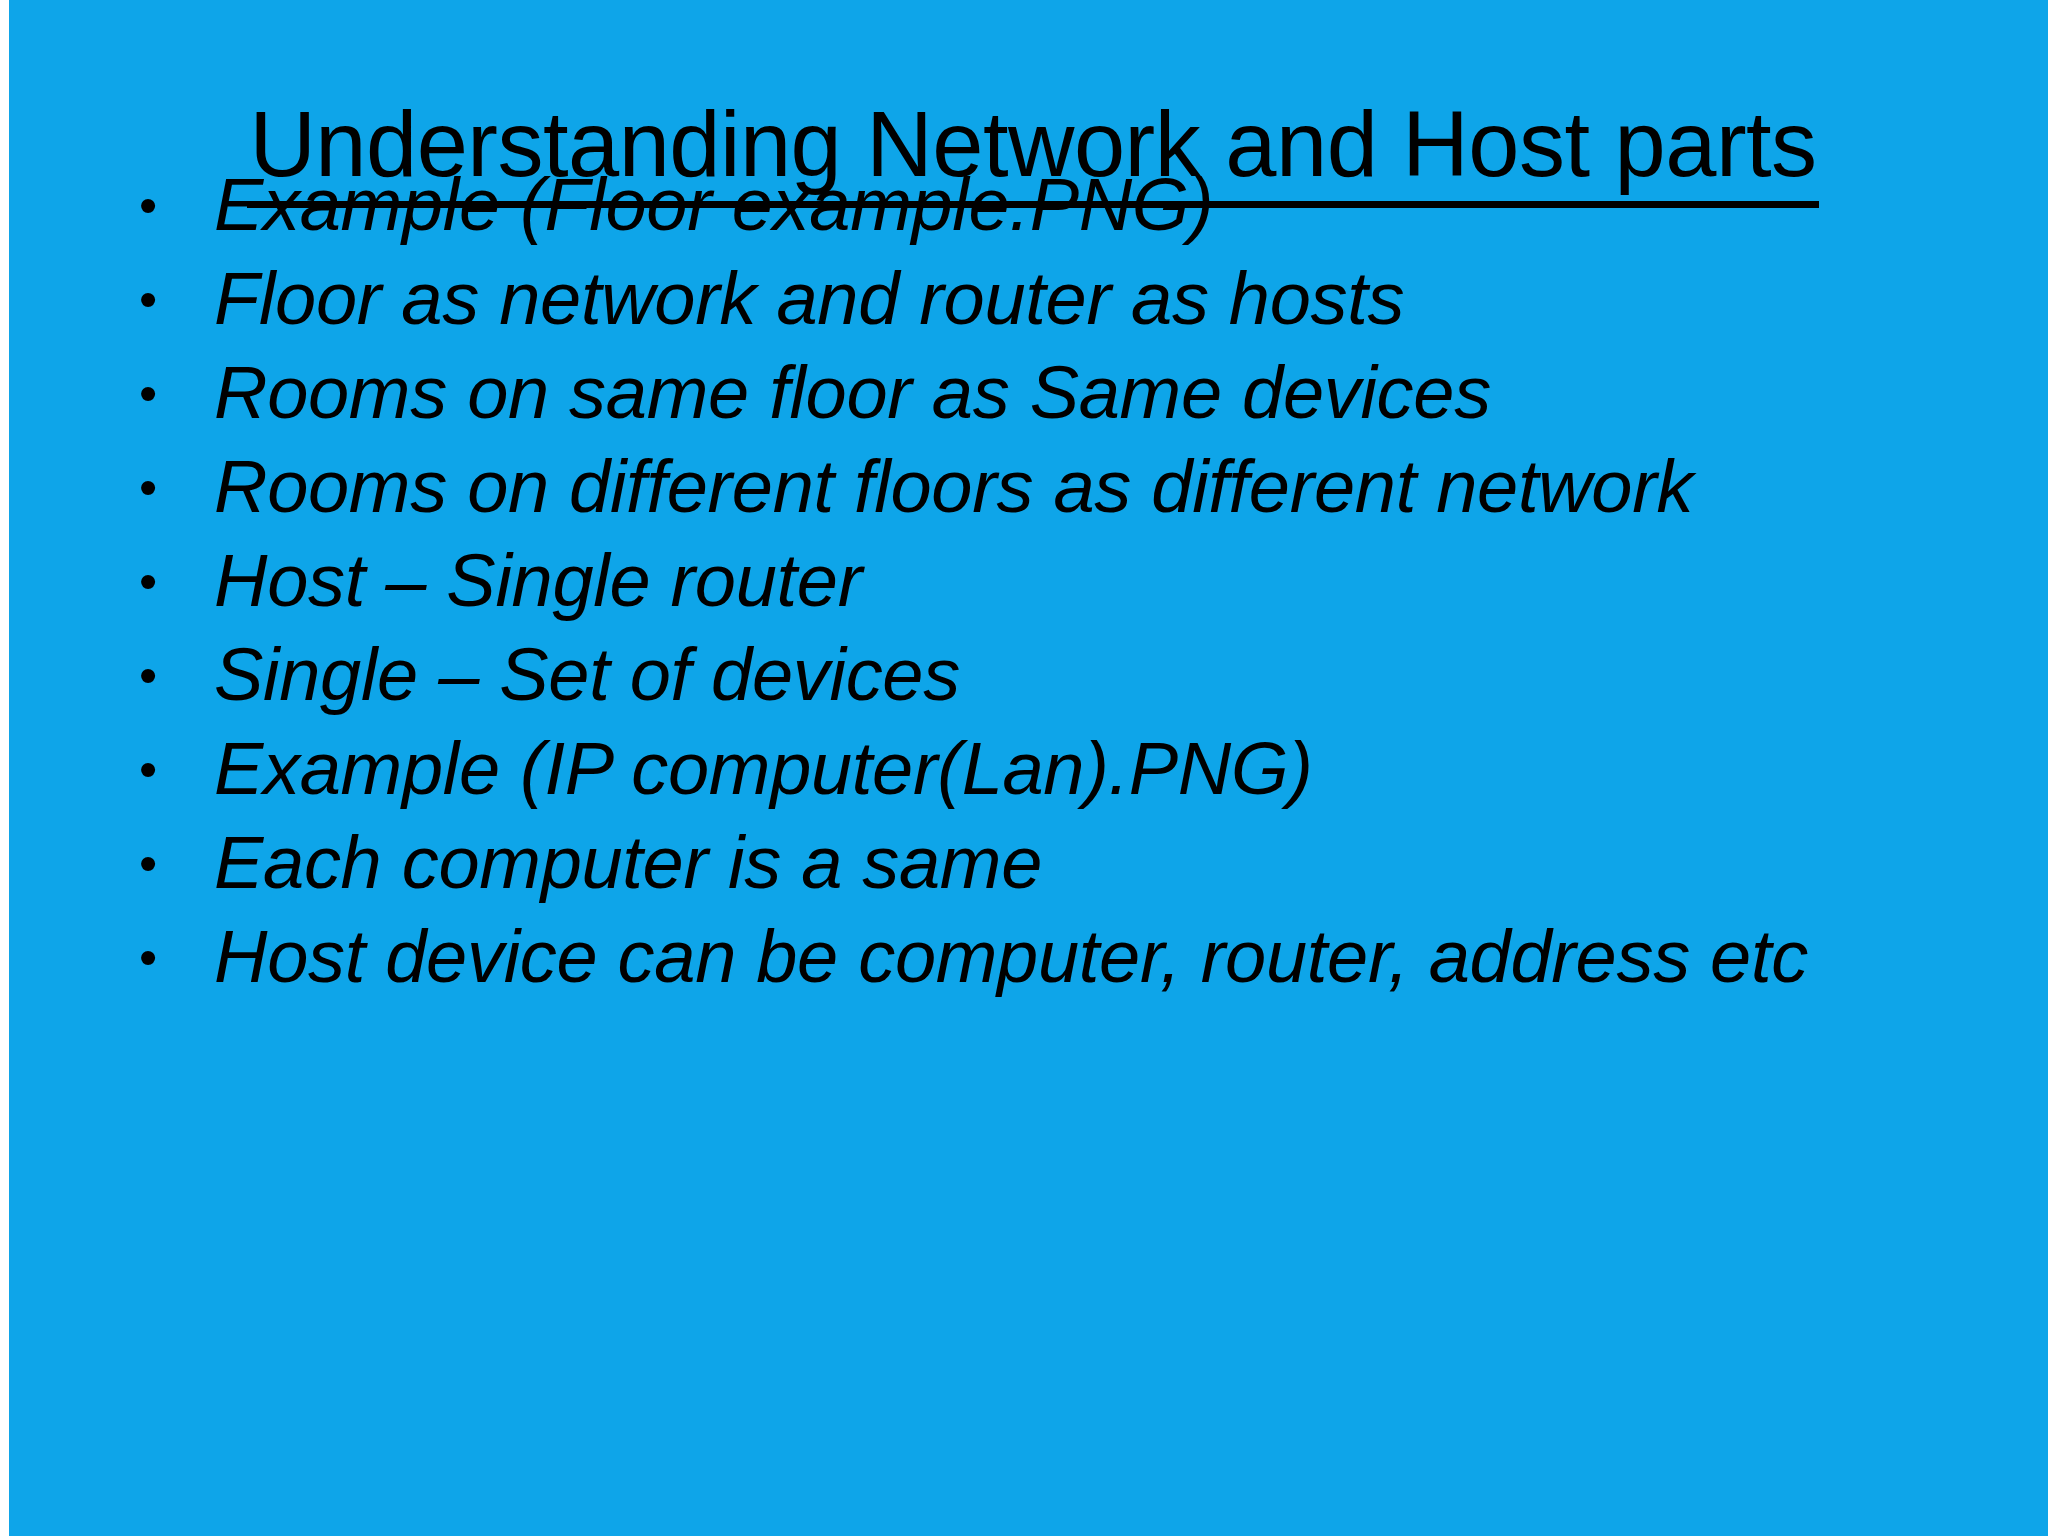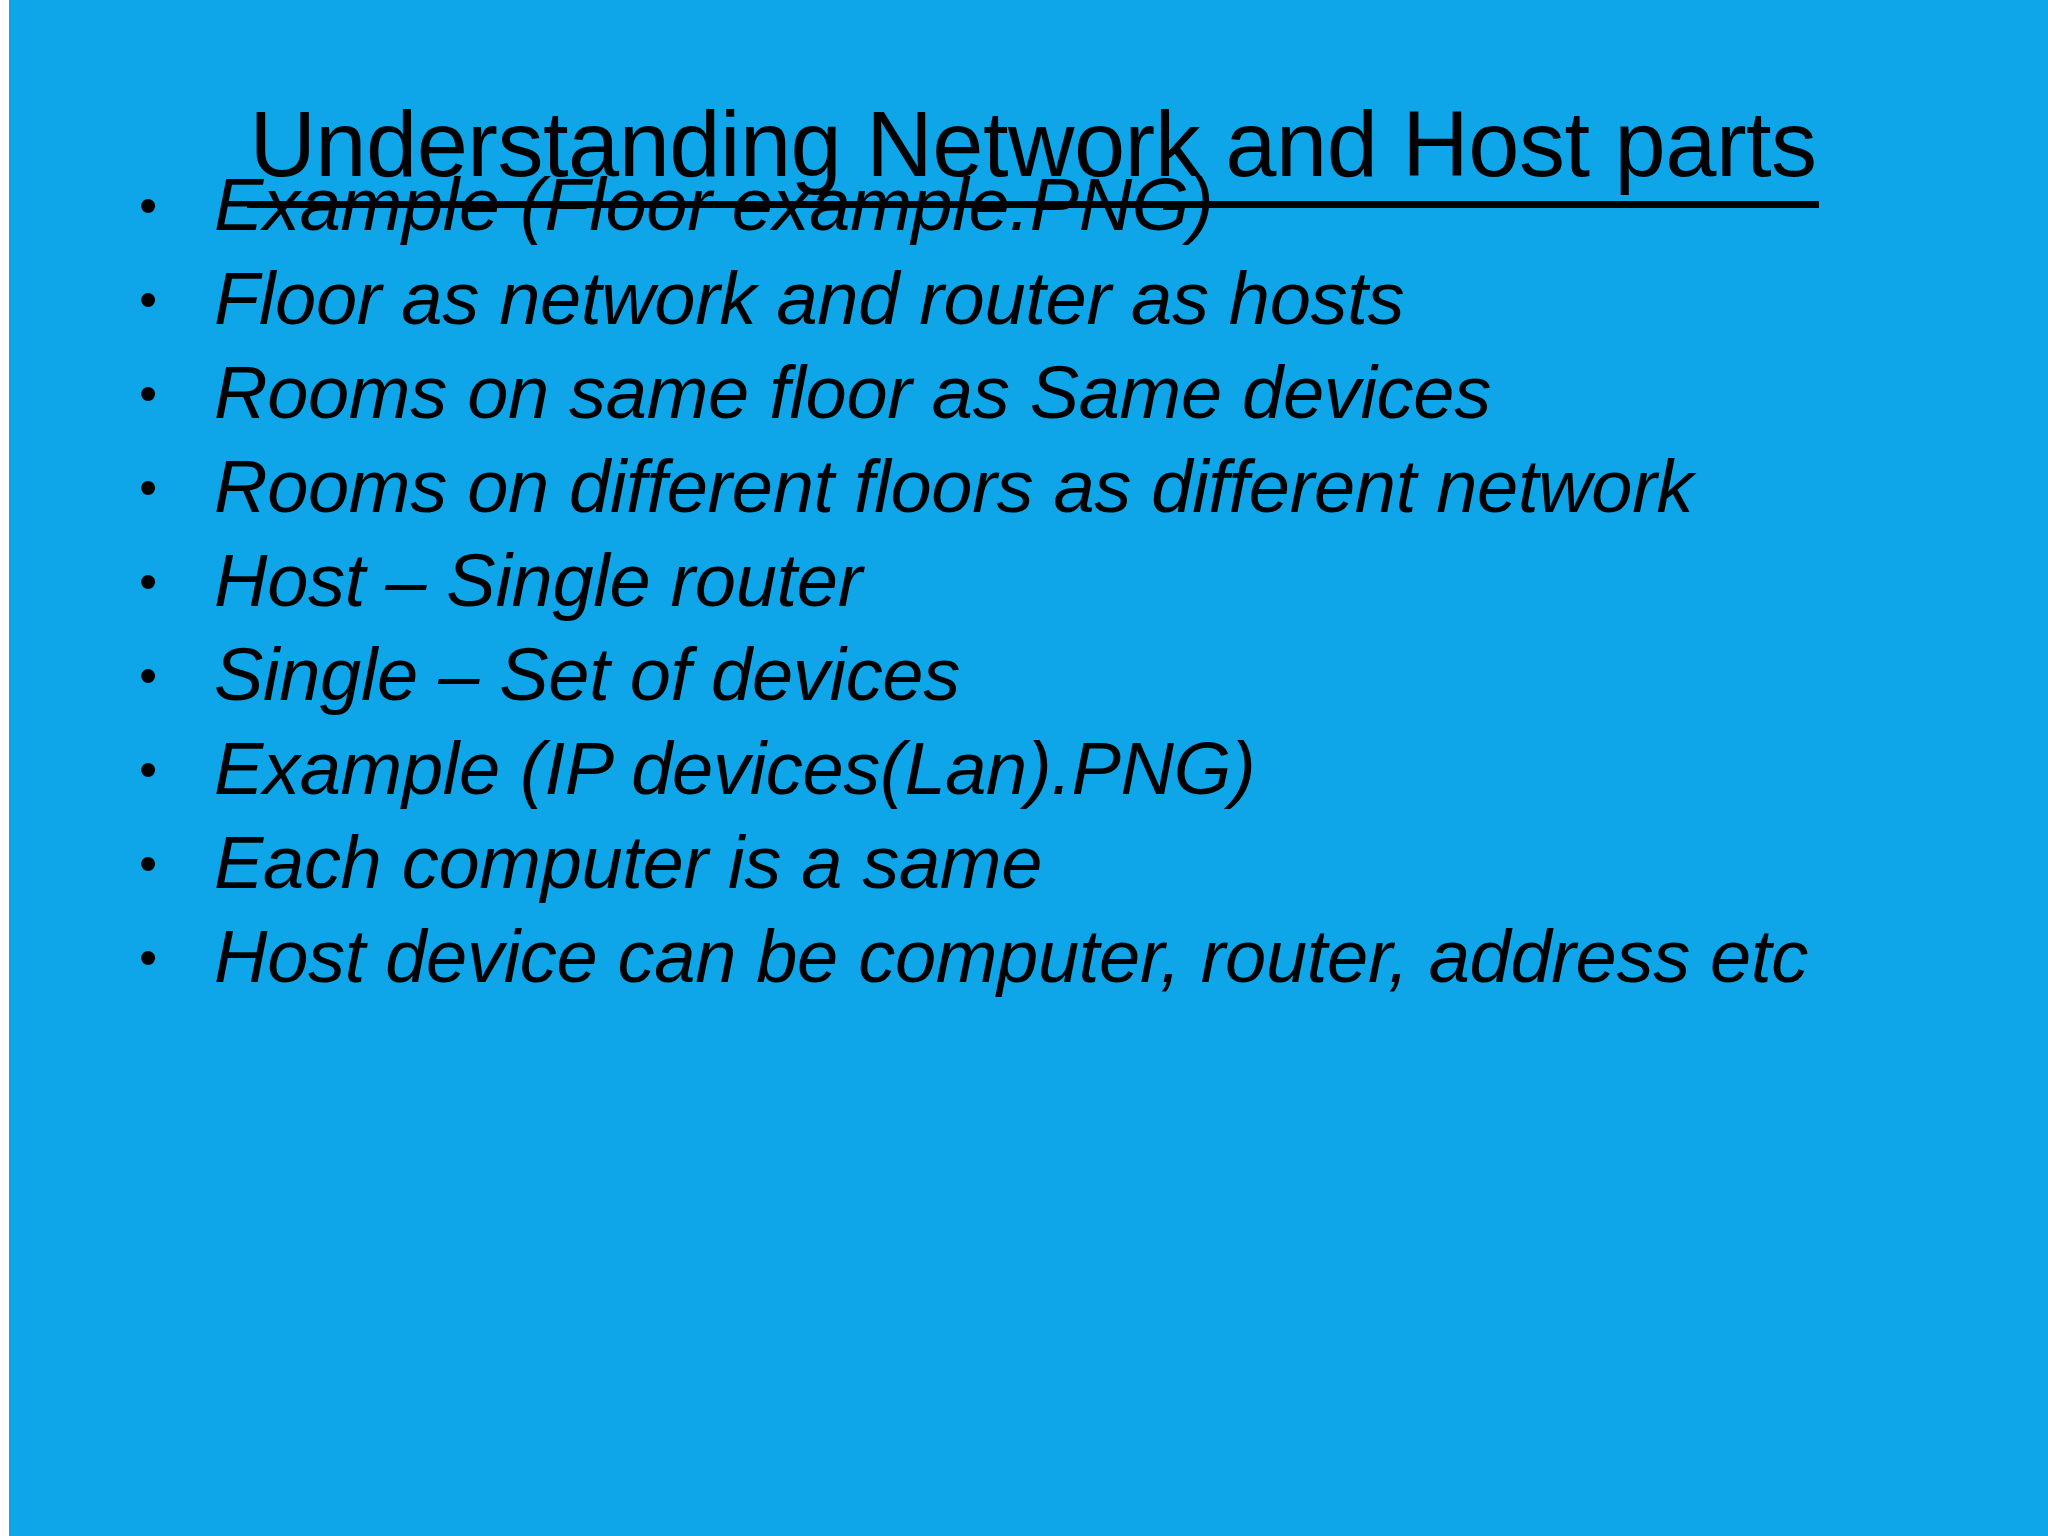--- a/index.html
+++ b/index.html
@@ -115,21 +115,21 @@
       <span class="bullet-text">Host – Single router</span>
     </li>
 
     <li class="bullet-item">
       <span class="bullet-marker">•</span>
       <span class="bullet-text">Single – Set of devices</span>
     </li>
 
     <li class="bullet-item">
       <span class="bullet-marker">•</span>
-      <span class="bullet-text">Example (IP devices(Lan).PNG)</span>
+      <span class="bullet-text">Example (IP computer(Lan).PNG)</span>
     </li>
 
     <li class="bullet-item">
       <span class="bullet-marker">•</span>
       <span class="bullet-text">Each computer is a same</span>
     </li>
 
     <li class="bullet-item">
       <span class="bullet-marker">•</span>
       <span class="bullet-text">Host device can be computer, router, address etc</span>

